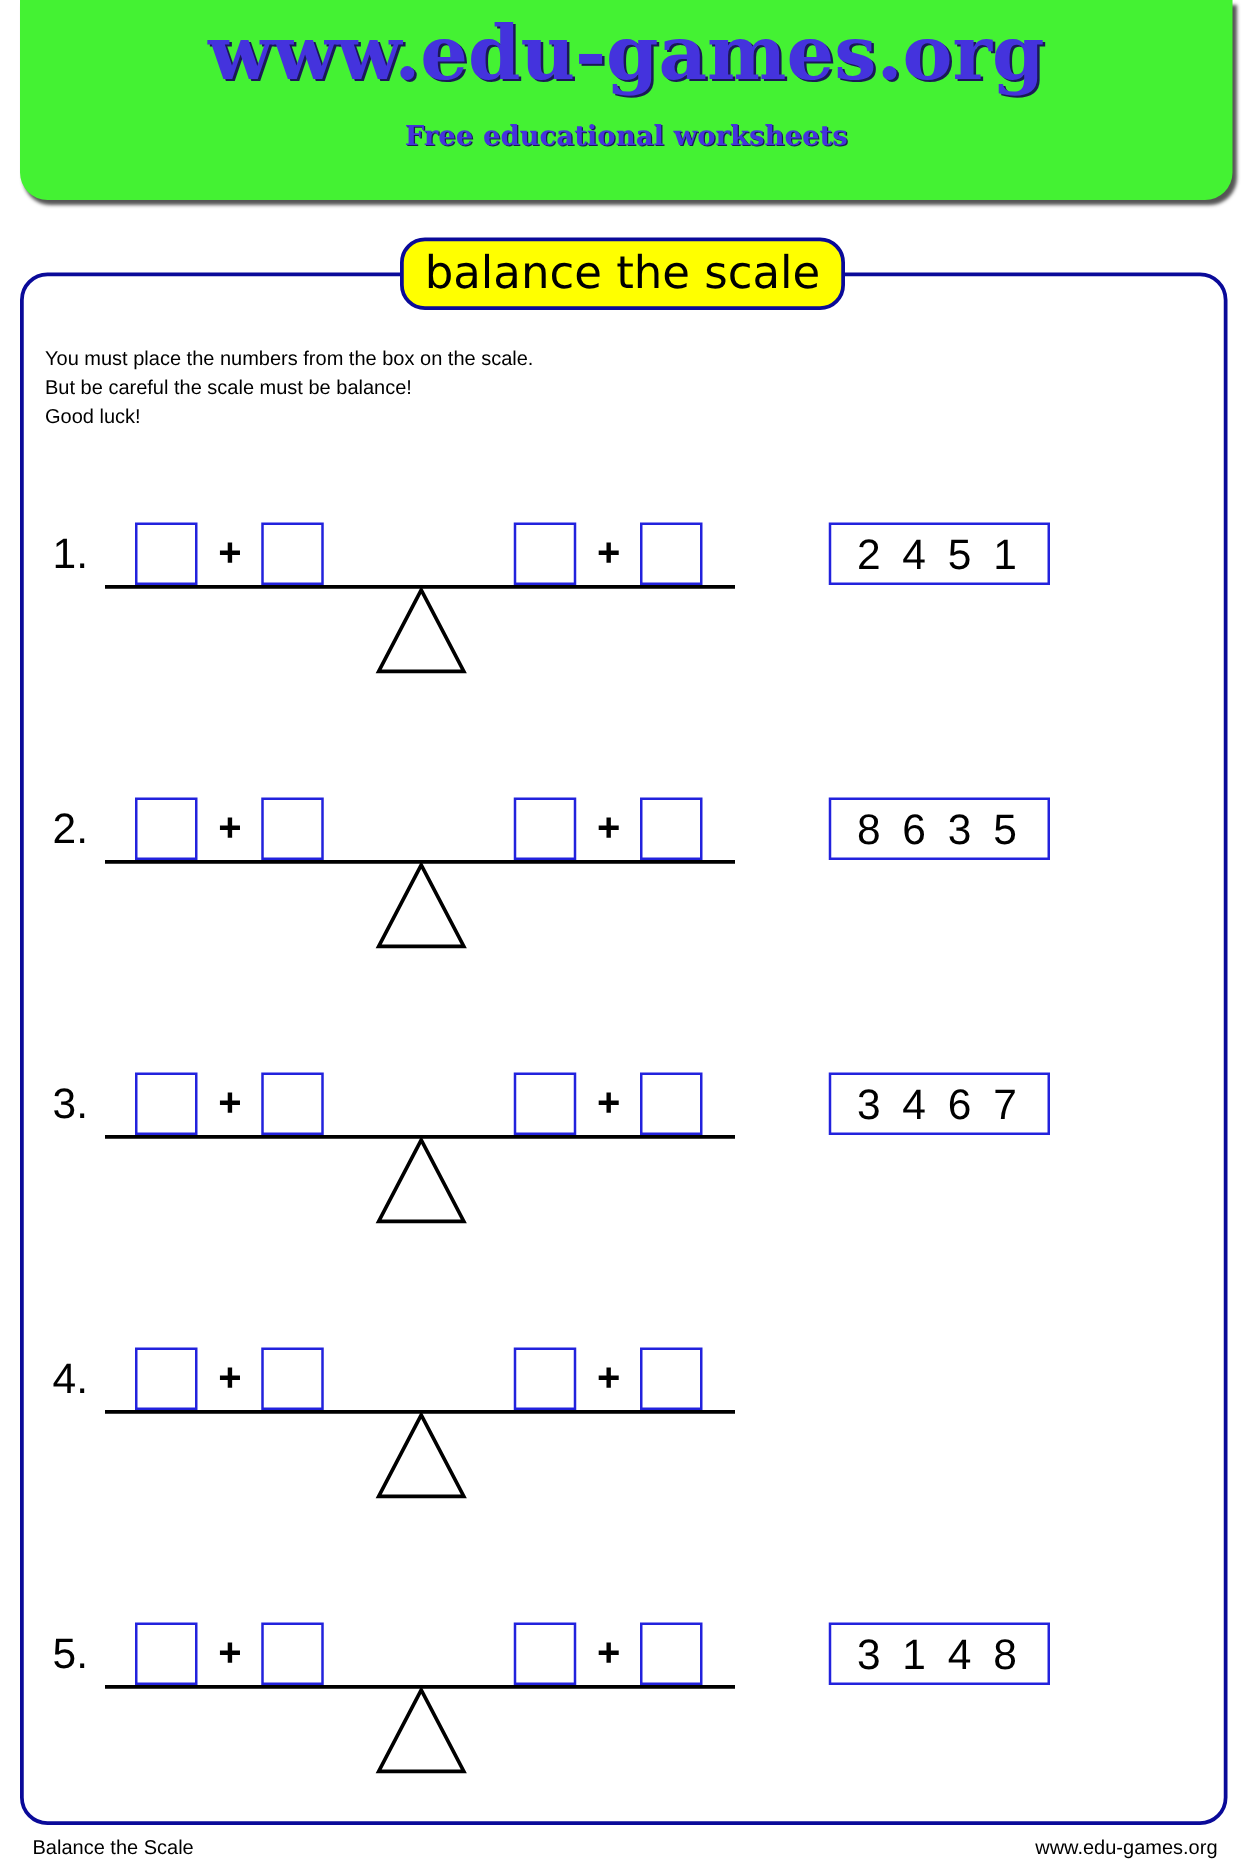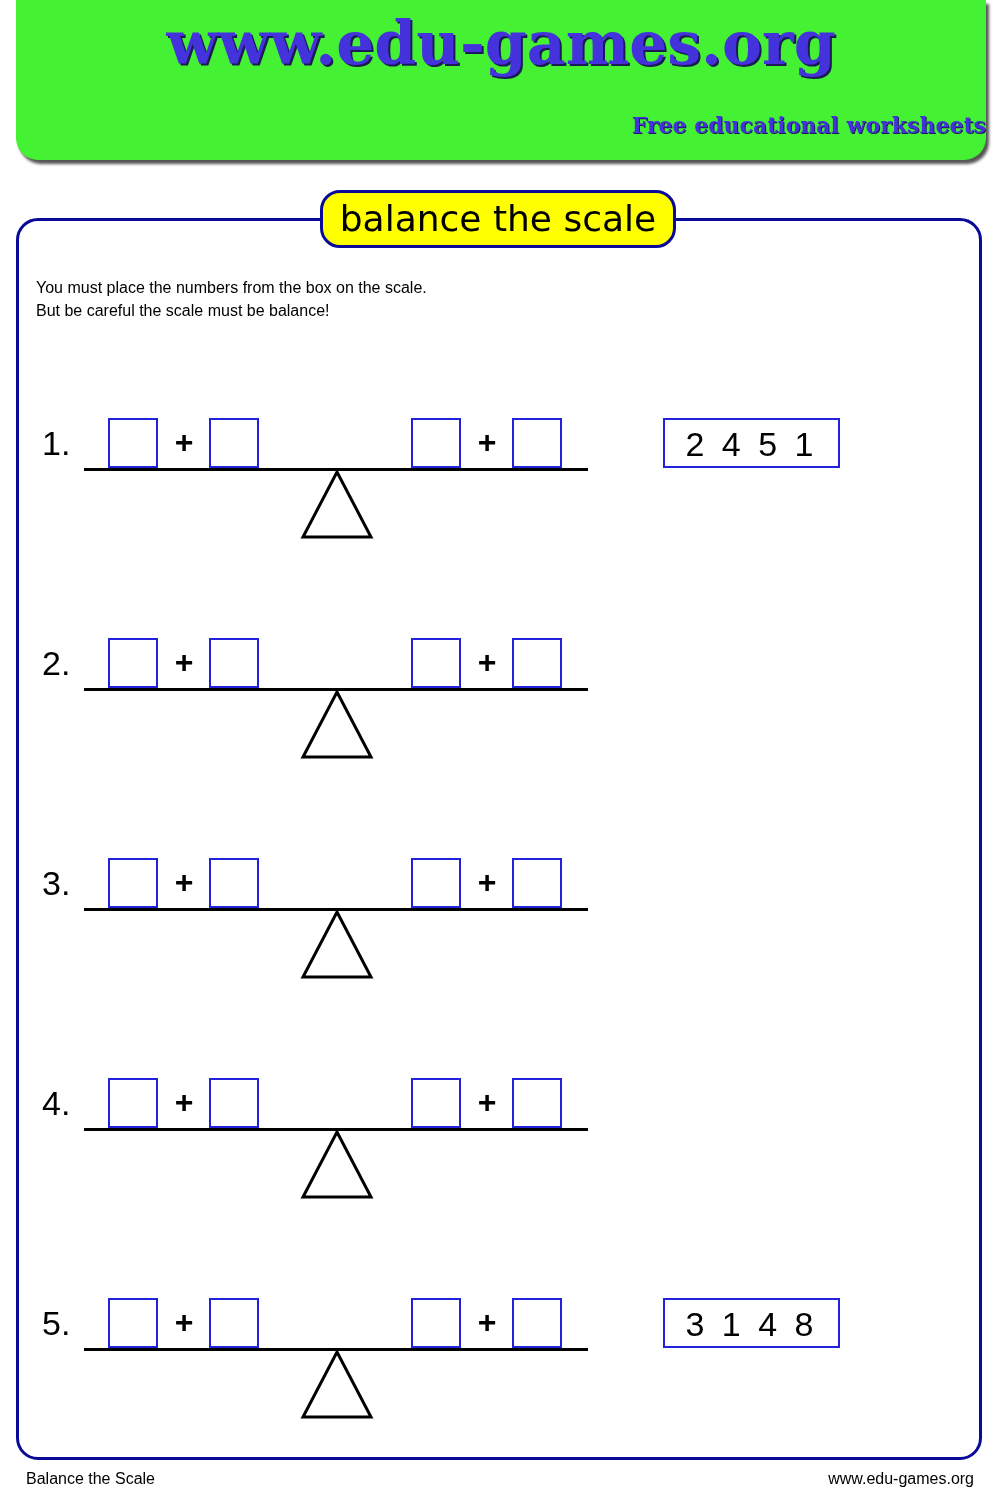--- a/index.html
+++ b/index.html
@@ -1,19 +1,19 @@
 <!DOCTYPE html>
 <html><head>
 <meta charset="utf-8">
 <style>
   html, body { margin:0; padding:0; }
   body { width:1000px; height:1500px; background:#ffffff; position:relative; overflow:hidden; font-family:"Liberation Sans", sans-serif; }
   .banner { position:absolute; left:16px; top:0; width:970px; height:160px; background:#44f233; border-radius:0 0 22px 22px; box-shadow:3px 4px 3px #555; }
   .banner-title { position:absolute; left:0; right:0; top:8px; text-align:center; font-family:"DejaVu Serif", serif; font-weight:bold; font-size:60px; color:#4433dd; text-shadow:2px 2px 0 #1a1a55; letter-spacing:0px; }
-  .banner-sub { position:absolute; left:0; right:0; top:96px; text-align:right; font-family:"DejaVu Serif", serif; font-weight:bold; font-size:22px; color:#4433dd; text-shadow:1px 1px 0 #1a1a55;margin-top:16px; }
+  .banner-sub { position:absolute; left:0; right:0; top:96px; text-align:center; font-family:"DejaVu Serif", serif; font-weight:bold; font-size:22px; color:#4433dd; text-shadow:1px 1px 0 #1a1a55; }
   .panel { position:absolute; left:16px; top:218px; width:966px; height:1242px; border:3px solid #0a0a99; border-radius:22px; box-sizing:border-box; }
   .title-pill { position:absolute; left:320px; top:190px; width:356px; height:58px; background:#ffff00; border:3px solid #0a0a99; border-radius:20px; box-sizing:border-box; text-align:center; line-height:52px; font-family:"DejaVu Sans", sans-serif; font-size:36px; color:#000; }
   .instructions { position:absolute; left:36px; top:276px; font-size:16px; line-height:23px; color:#000; }
   .problem { position:absolute; left:0; width:1000px; height:130px; }
   .num { position:absolute; left:42px; top:6px; font-size:34px; color:#000; }
   .slot { position:absolute; top:0; width:50px; height:50px; border:2px solid #2222dd; box-sizing:border-box; background:#fff; }
   .plus { position:absolute; top:6px; font-size:32px; font-weight:bold; color:#000; width:30px; text-align:center; }
   .beam { position:absolute; left:84px; top:50px; width:504px; height:3px; background:#000; }
   .fulcrum { position:absolute; left:300px; top:52px; }
   .numbox { position:absolute; left:663px; top:0; width:177px; height:50px; border:2px solid #2222dd; box-sizing:border-box; text-align:center; line-height:48px; font-size:34px; letter-spacing:4px; color:#000; }
@@ -27,20 +27,21 @@
   <div class="banner-title">www.edu-games.org</div>
   <div class="banner-sub">Free educational worksheets</div>
 </div>
 
 <div class="panel"></div>
 <div class="title-pill">balance the scale</div>
 
 <div class="instructions">
   <div>You must place the numbers from the box on the scale.</div>
   <div>But be careful the scale must be balance!</div>
+  <div>Good luck!</div>
 </div>
 
 <div class="problem" style="top:418px;">
   <div class="num">1.</div>
   <div class="slot" style="left:108px;"></div>
   <div class="plus" style="left:169px;">+</div>
   <div class="slot" style="left:209px;"></div>
   <div class="slot" style="left:411px;"></div>
   <div class="plus" style="left:472px;">+</div>
   <div class="slot" style="left:512px;"></div>
@@ -56,34 +57,36 @@
   <div class="slot" style="left:108px;"></div>
   <div class="plus" style="left:169px;">+</div>
   <div class="slot" style="left:209px;"></div>
   <div class="slot" style="left:411px;"></div>
   <div class="plus" style="left:472px;">+</div>
   <div class="slot" style="left:512px;"></div>
   <div class="beam"></div>
   <svg class="fulcrum" width="74" height="70">
       <polygon points="37,2 71,67 3,67" fill="#fff" stroke="#000" stroke-width="3"></polygon>
     </svg>
+  <div class="numbox">8 6 3 5</div>
 </div>
 
 <div class="problem" style="top:858px;">
   <div class="num">3.</div>
   <div class="slot" style="left:108px;"></div>
   <div class="plus" style="left:169px;">+</div>
   <div class="slot" style="left:209px;"></div>
   <div class="slot" style="left:411px;"></div>
   <div class="plus" style="left:472px;">+</div>
   <div class="slot" style="left:512px;"></div>
   <div class="beam"></div>
   <svg class="fulcrum" width="74" height="70">
       <polygon points="37,2 71,67 3,67" fill="#fff" stroke="#000" stroke-width="3"></polygon>
     </svg>
+  <div class="numbox">3 4 6 7</div>
 </div>
 
 <div class="problem" style="top:1078px;">
   <div class="num">4.</div>
   <div class="slot" style="left:108px;"></div>
   <div class="plus" style="left:169px;">+</div>
   <div class="slot" style="left:209px;"></div>
   <div class="slot" style="left:411px;"></div>
   <div class="plus" style="left:472px;">+</div>
   <div class="slot" style="left:512px;"></div>

